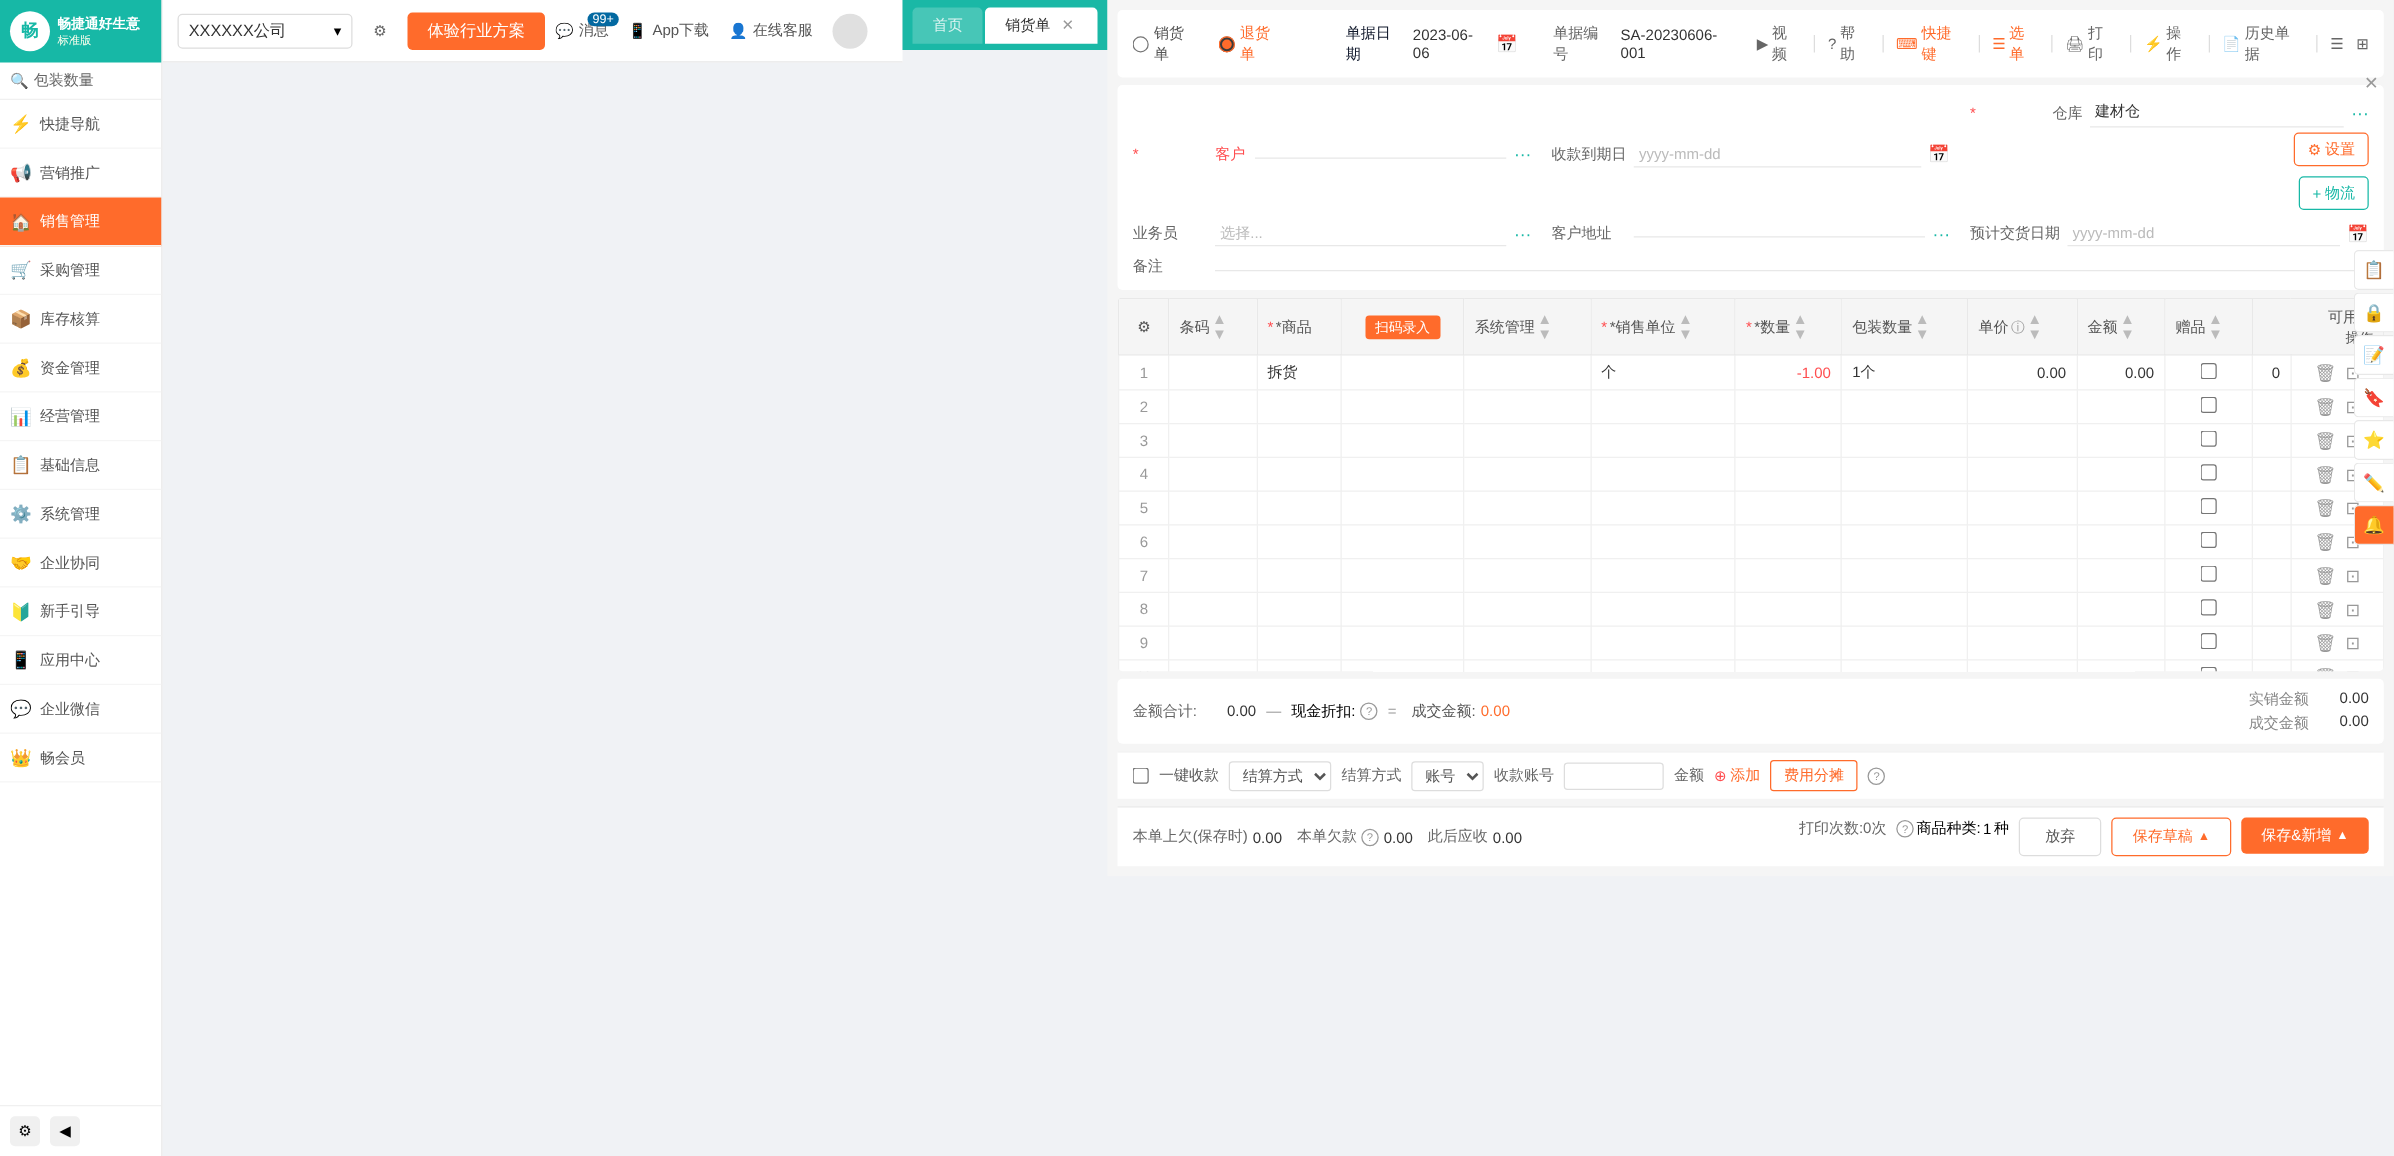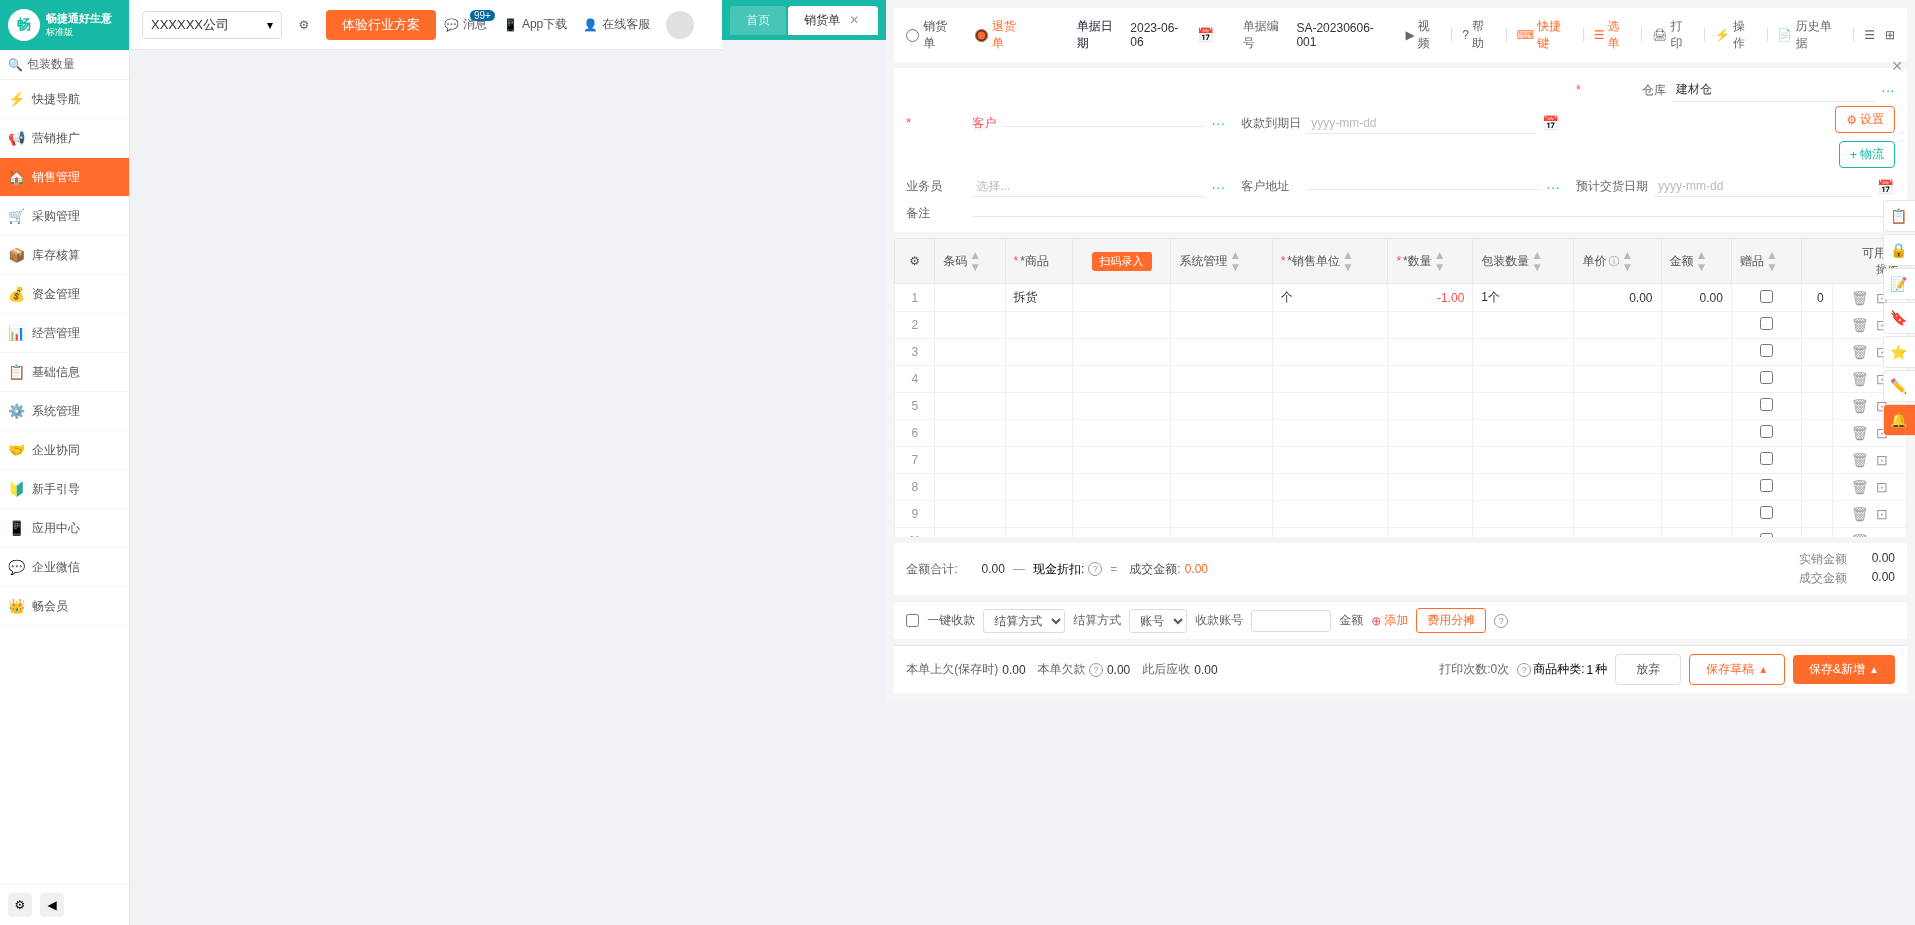--- a/index.html
+++ b/index.html
@@ -102,21 +102,21 @@
     .payment-select { border: 1px solid #ddd; border-radius: 3px; padding: 3px 6px; color: #555; background: #fff; cursor: pointer; }
     .payment-input { border: 1px solid #ddd; border-radius: 3px; padding: 3px 6px; width: 80px; color: #555; }
     .add-btn { display: flex; align-items: center; gap: 3px; color: #ff6b2b; cursor: pointer; }
     .fee-split-btn { background: #fff; border: 1px solid #ff6b2b; color: #ff6b2b; border-radius: 3px; padding: 3px 10px; cursor: pointer; }
 
     
     .bottom-bar { background: #fff; border-top: 1px solid #e8e8e8; padding: 8px 12px; display: flex; align-items: center; gap: 12px; }
     .bottom-stat { display: flex; align-items: center; gap: 4px; color: #555; }
     .bottom-stat-label { color: #666; }
     .bottom-stat-value { color: #333; }
-    .bottom-right { margin-left: auto; display: flex; align-items: center; gap: 8px; }
+    .bottom-right { margin-left: auto; display: flex; align-items: flex-start; gap: 8px; }
     .summary-row { display: flex; gap: 8px; }
     .summary-label { color: #888; }
     .summary-value { color: #333; min-width: 40px; text-align: right; }
     .discard-btn { border: 1px solid #ddd; background: #fff; color: #555; border-radius: 4px; padding: 6px 20px; cursor: pointer; }
     .save-draft-btn { border: 1px solid #ff6b2b; background: #fff; color: #ff6b2b; border-radius: 4px; padding: 6px 16px; cursor: pointer; display: flex; align-items: center; gap: 4px; }
     .save-new-btn { background: #ff6b2b; color: #fff; border: none; border-radius: 4px; padding: 6px 16px; cursor: pointer; display: flex; align-items: center; gap: 4px; }
     .btn-arrow { font-size: 10px; }
     .print-count { color: #666; }
     .right-float-btn { width: 32px; height: 32px; background: #fff; border: 1px solid #e8e8e8; border-right: none; display: flex; align-items: center; justify-content: center; cursor: pointer; color: #666; font-size: 14px; border-radius: 4px 0 0 4px; }
     .right-float-btn.active-orange { background: #ff6b2b; color: #fff; }

